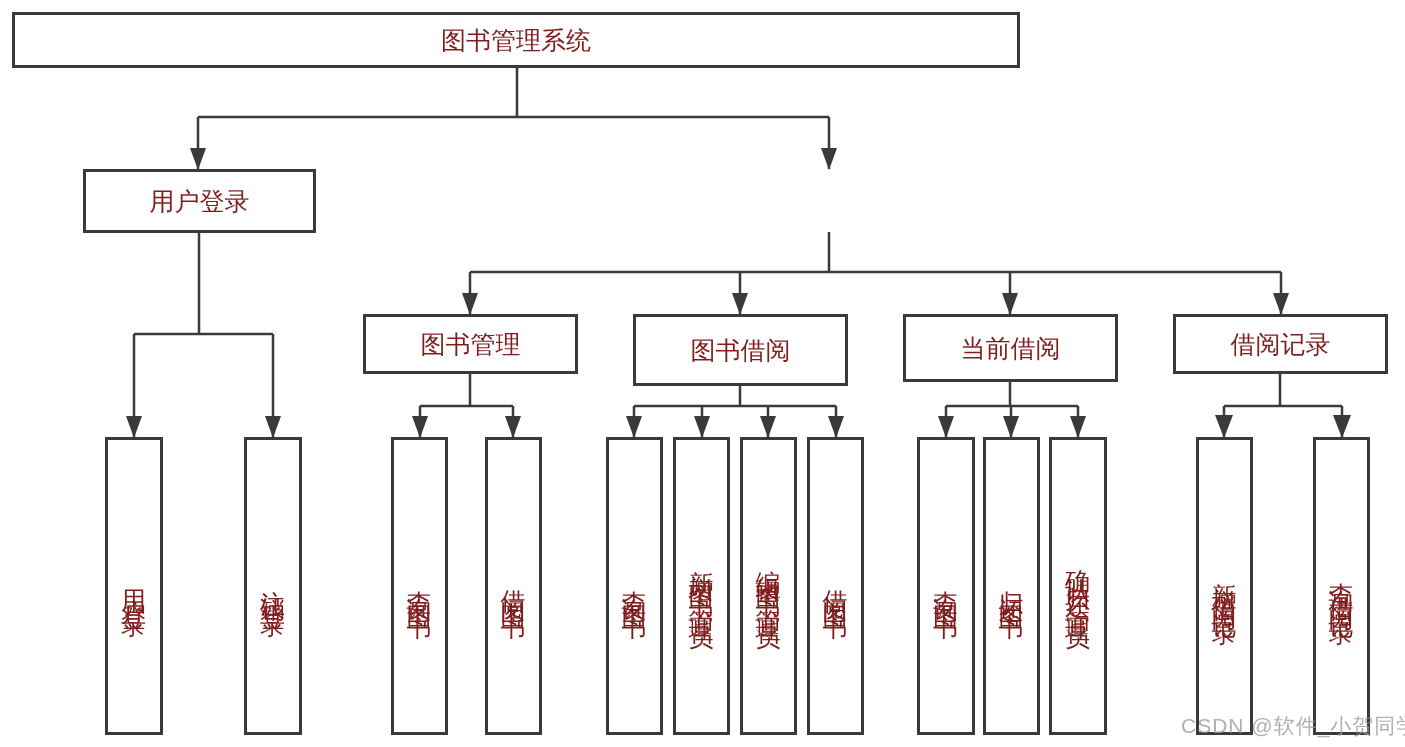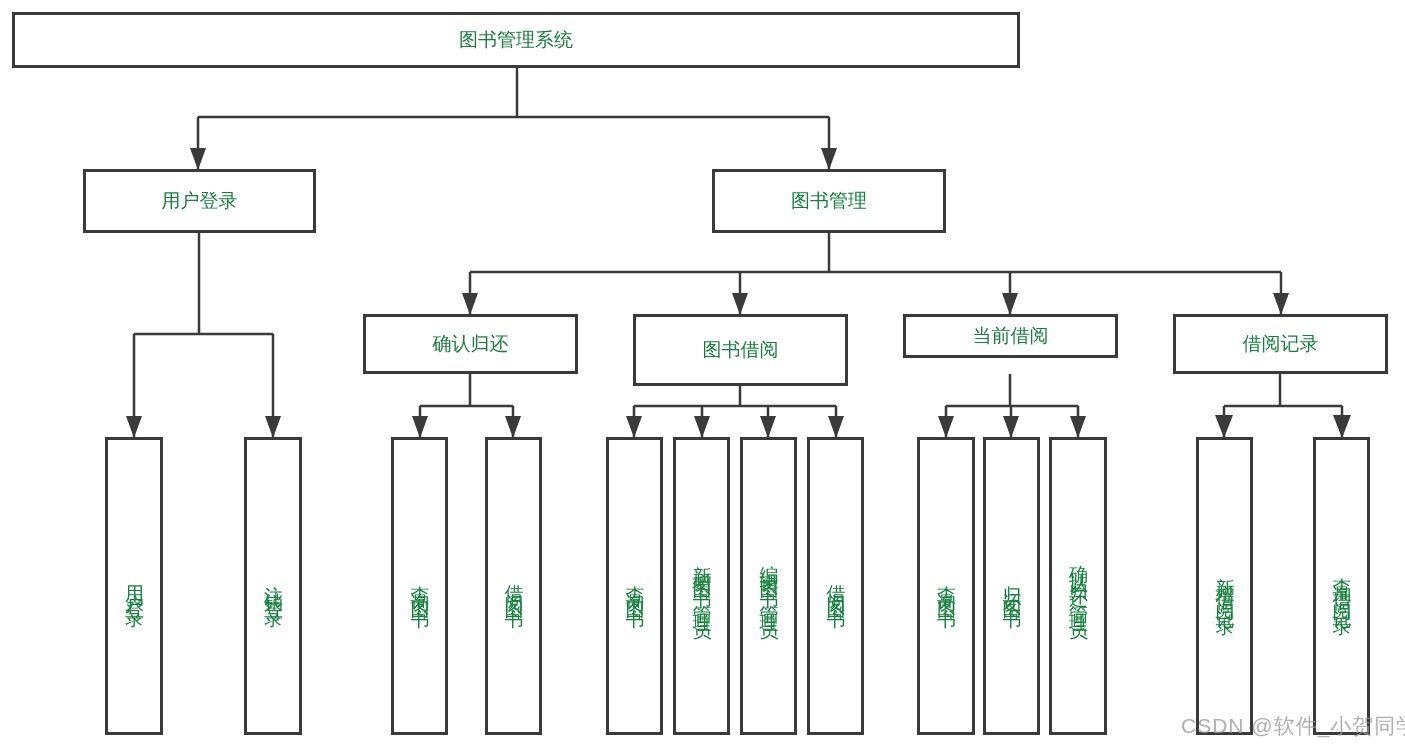--- a/index.html
+++ b/index.html
@@ -24,23 +24,23 @@
     z-index: 1;
   }
   .node {
     position: absolute;
     box-sizing: border-box;
     border: 3px solid #3a3a3a;
     background: #ffffff;
     display: flex;
     align-items: center;
     justify-content: center;
-    font-size: 19px;
+    font-size: 25px;
     line-height: 1.2;
-    color: #15803d;
+    color: #7f1d1d;
     z-index: 2;
     white-space: nowrap;
   }
   .vnode {
     writing-mode: vertical-rl;
     letter-spacing: 8px;
     white-space: normal;
     text-align: center;
   }
   .watermark {
@@ -118,25 +118,24 @@
     </g>
     <g fill="#3a3a3a" stroke="none">
       <polygon points="1215,415 1233,415 1224,438"></polygon>
       <polygon points="1333,415 1351,415 1342,438"></polygon>
     </g>
   </svg>
 
   <div class="node" style="left:12px; top:12px; width:1008px; height:56px;">图书管理系统</div>
 
   <div class="node" style="left:83px; top:169px; width:233px; height:64px;">用户登录</div>
-  <div class="node" style="left:712px; top:169px; width:234px; height:64px;">图书管理</div>
 
-  <div class="node" style="left:363px; top:314px; width:215px; height:60px;">确认归还</div>
+  <div class="node" style="left:363px; top:314px; width:215px; height:60px;">图书管理</div>
   <div class="node" style="left:633px; top:314px; width:215px; height:72px;">图书借阅</div>
-  <div class="node" style="left:903px; top:314px; width:215px; height:44px;">当前借阅</div>
+  <div class="node" style="left:903px; top:314px; width:215px; height:68px;">当前借阅</div>
   <div class="node" style="left:1173px; top:314px; width:215px; height:60px;">借阅记录</div>
 
   <div class="node vnode" style="left:105px; top:437px; width:58px; height:298px;">用户登录</div>
   <div class="node vnode" style="left:244px; top:437px; width:58px; height:298px;">注销登录</div>
 
   <div class="node vnode" style="left:391px; top:437px; width:57px; height:298px;">查询图书</div>
   <div class="node vnode" style="left:485px; top:437px; width:57px; height:298px;">借阅图书</div>
 
   <div class="node vnode" style="left:606px; top:437px; width:57px; height:298px;">查询图书</div>
   <div class="node vnode" style="left:673px; top:437px; width:57px; height:298px;">新增图书（管理员）</div>

